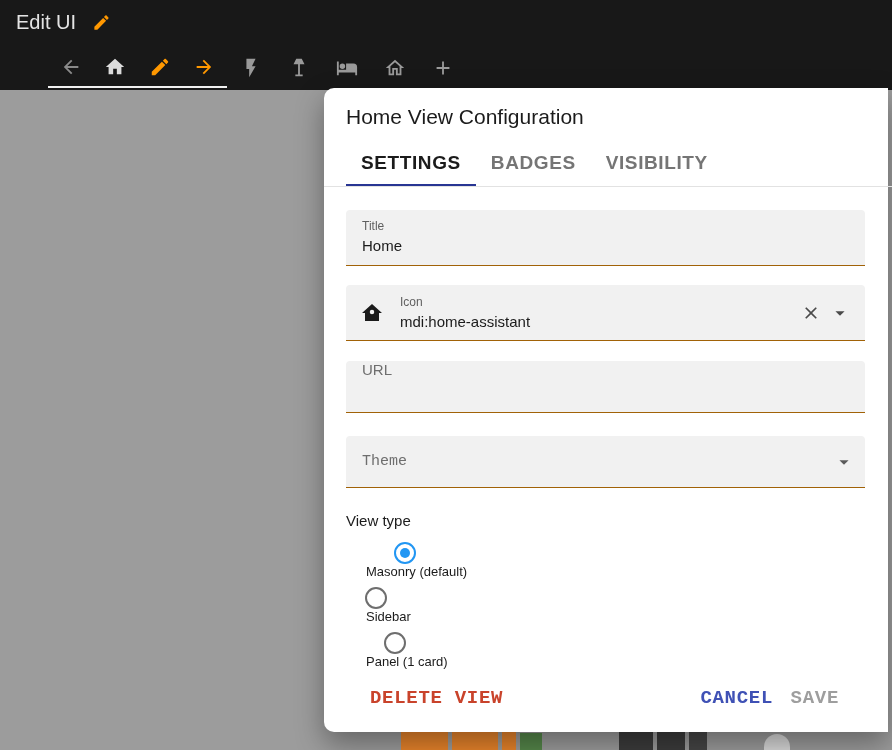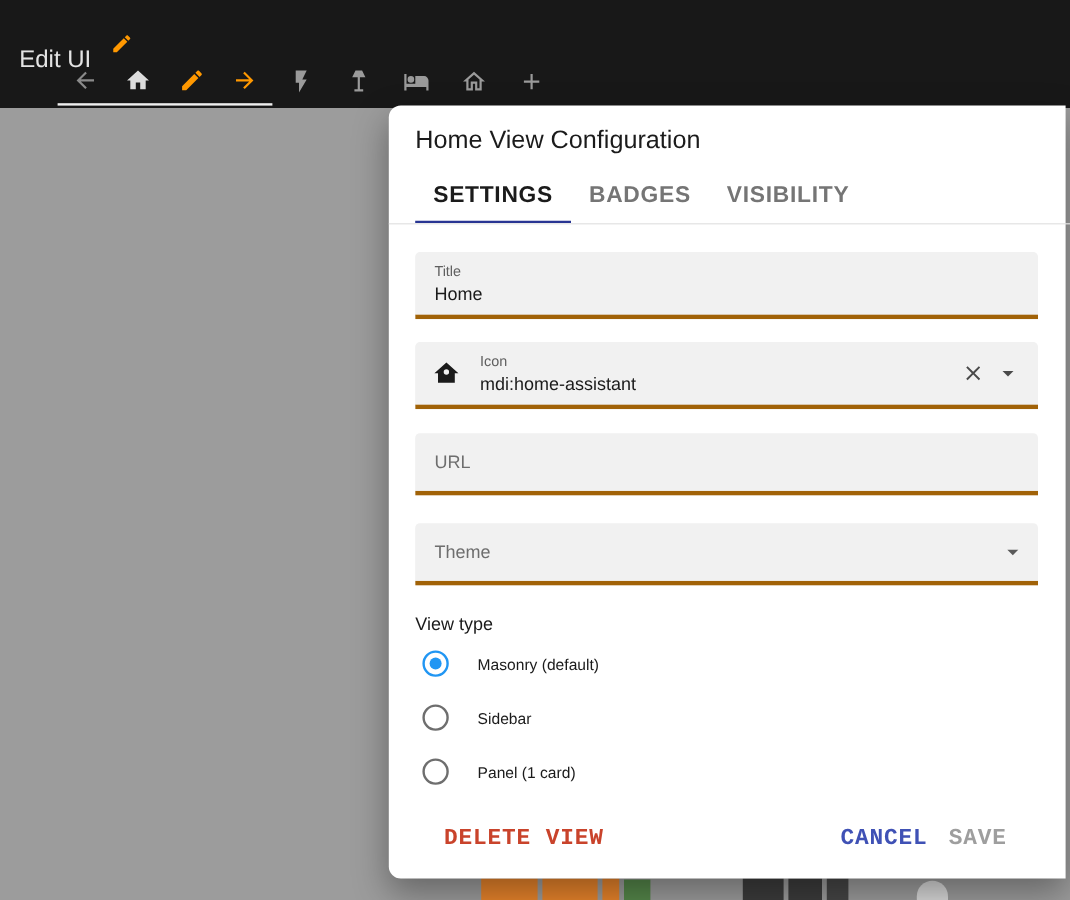--- a/index.html
+++ b/index.html
@@ -6,21 +6,21 @@
   body{
     width:892px;height:750px;position:relative;overflow:hidden;
     font-family:"Liberation Sans",sans-serif;background:#9c9c9c;
   }
   svg{display:block;}
   .icon-btn{display:flex;align-items:center;justify-content:center;background:none;border:none;padding:0;cursor:pointer;}
 
   
   .header{position:absolute;top:0;left:0;width:892px;height:90px;background:#181818;z-index:1;}
   .header-title-row{position:absolute;top:7px;left:16px;display:flex;align-items:center;gap:16px;}
-  .header-title{color:#e4e4e4;font-size:20px;line-height:30px;margin-top:28px;}
+  .header-title{color:#e4e4e4;font-size:20px;line-height:30px;}
   .active-tab-group{position:absolute;left:48px;top:48px;width:179px;height:40px;display:flex;align-items:center;
     justify-content:space-between;padding:0 12px;box-sizing:border-box;border-bottom:2px solid #f0f0f0;}
   .view-tabs{position:absolute;left:227px;top:48px;height:40px;display:flex;}
   .view-tab{width:48px;height:40px;display:flex;align-items:center;justify-content:center;cursor:pointer;}
 
   
   .peek{position:absolute;z-index:0;}
   .pk-a{left:401px;top:732px;width:47px;height:18px;background:#e8842b;}
   .pk-b{left:452px;top:732px;width:46px;height:18px;background:#e8842b;}
   .pk-c{left:502px;top:732px;width:14px;height:18px;background:#e8842b;}
@@ -33,35 +33,35 @@
   
   .dialog{position:absolute;left:324px;top:88px;width:564px;height:644px;background:#ffffff;
     border-radius:10px 0 0 10px;box-shadow:0 12px 28px rgba(0,0,0,.35);z-index:2;}
   .dlg-title{position:absolute;left:22px;top:17px;font-size:21px;color:#1b1b1b;}
   .tabs{position:absolute;left:22px;top:52px;height:46px;display:flex;}
   .tab{height:46px;display:flex;align-items:center;padding:0 15px;font-size:19px;font-weight:700;
     letter-spacing:.6px;color:#757575;cursor:pointer;}
   .tab.active{color:#1b1b1b;box-shadow:inset 0 -2px 0 #283593;}
   .tabs-divider{position:absolute;left:0;top:98px;width:568px;height:1px;background:#e2e2e2;}
 
-  .field{position:absolute;left:22px;width:519px;background:#f1f1f1;border-bottom:4px solid #a16207;
+  .field{position:absolute;left:22px;width:519px;background:#f1f1f1;border-bottom:1px solid #a16207;
     border-radius:4px 4px 0 0;box-sizing:border-box;cursor:text;}
   .f-title{top:122px;height:56px;padding:9px 16px;}
   .f-label{font-size:12px;color:#5f5f5f;}
   .f-value{font-size:15px;color:#1b1b1b;margin-top:4px;}
   .f-icon{top:197px;height:56px;display:flex;align-items:center;padding:15px 14px;}
   .f-icon .lead{margin-right:16px;}
   .f-icon .txt{flex:1;}
   .f-icon .trail{display:flex;align-items:center;gap:8px;}
-  .f-url{top:273px;height:52px;display:flex;align-items:center;padding:0 16px;}
+  .f-url{top:273px;height:52px;display:flex;align-items:flex-start;padding:0 16px;}
   .f-placeholder{font-size:15px;color:#6e6e6e;}
-  .f-theme{top:348px;height:52px;display:flex;align-items:center;justify-content:space-between;padding:0 10px 0 16px;}
+  .f-theme{top:348px;height:52px;display:flex;align-items:center;justify-content:space-between;padding:0 10px 0 16px;font-family:Liberation Mono, monospace;}
 
   .view-type{position:absolute;left:22px;top:424px;font-size:15px;color:#1b1b1b;}
-  .radio-row{position:absolute;left:28px;height:22px;display:flex;align-items:center;cursor:pointer;}
+  .radio-row{position:absolute;left:18px;height:22px;display:flex;align-items:center;cursor:pointer;flex-direction:column;}
   .r0{top:454px;}.r1{top:499px;}.r2{top:544px;}
   .radio{width:18px;height:18px;border-radius:50%;border:2px solid #6e6e6e;position:relative;flex:none;}
   .radio.sel{border-color:#2196f3;}
   .radio.sel::after{content:"";position:absolute;left:4px;top:4px;width:10px;height:10px;border-radius:50%;background:#2196f3;}
   .radio-label{margin-left:24px;font-size:13px;color:#1b1b1b;}
 
   .act-btn{position:absolute;bottom:22px;font-size:19px;font-weight:700;letter-spacing:.7px;
     background:none;border:none;cursor:pointer;font-family:Liberation Mono, monospace;}
   .btn-delete{left:40px;color:#c9432b;}
   .btn-cancel{right:109px;color:#3f51b5;}

